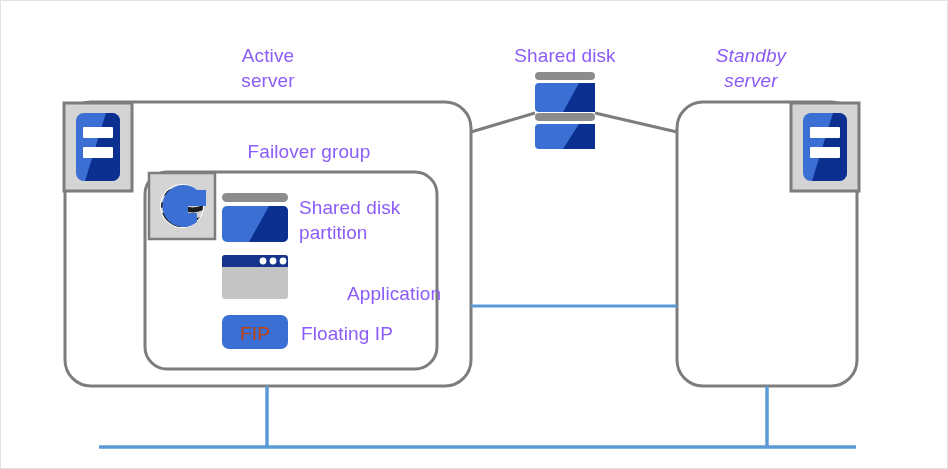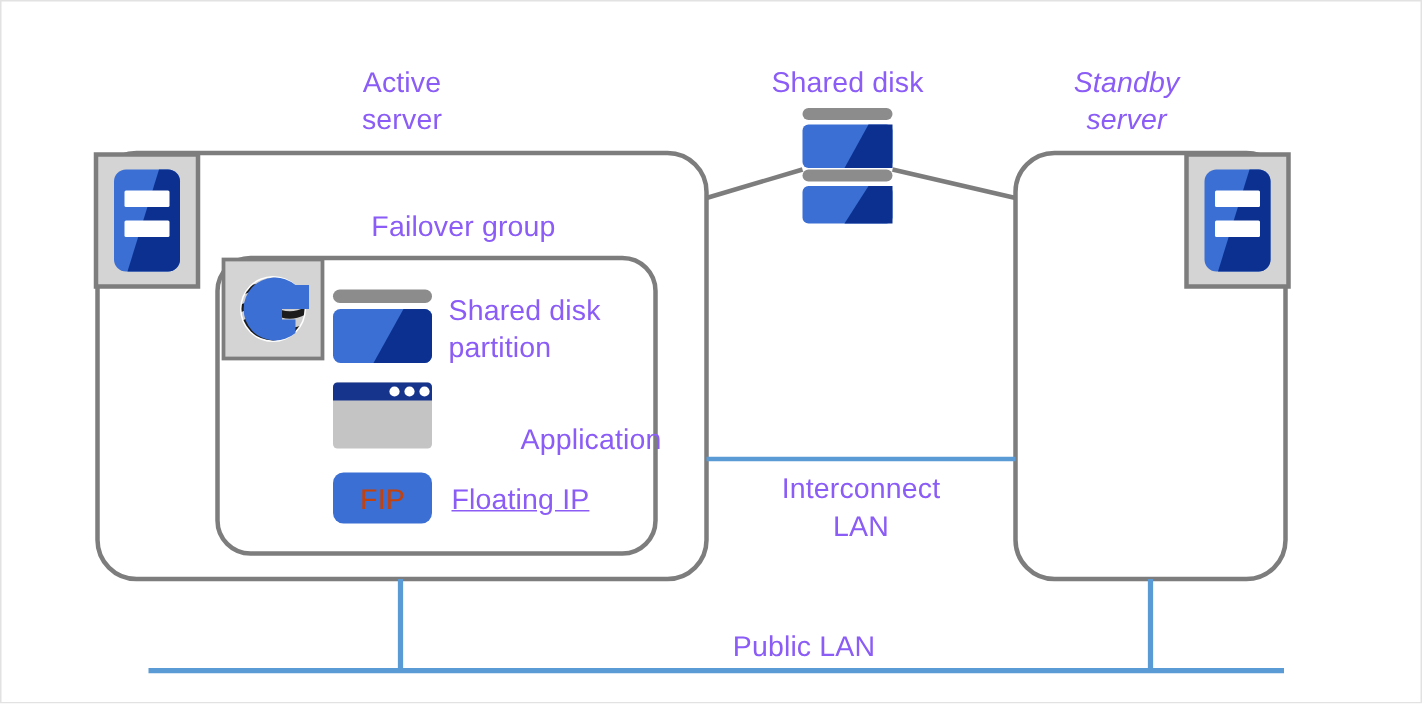--- a/index.html
+++ b/index.html
@@ -133,20 +133,17 @@
   <div class="lbl" style="left:680px; top:42px; width:140px;font-style:italic;">Standby
 server</div>
 
   <div class="lbl" style="left:190px; top:138px; width:236px;">Failover group</div>
 
   <div class="lbl lbl-left" style="left:298px; top:194px; width:136px;">Shared disk
 partition</div>
 
   <div class="lbl lbl-left" style="left:298px; top:280px; width:136px;margin-left:48px;">Application</div>
 
-  <div class="lbl lbl-left" style="left:300px; top:320px; width:136px;text-decoration:underline;">Floating IP</div>
+  <div class="lbl lbl-left" style="left:300px; top:320px; width:136px;">Floating IP</div>
 
-  <div class="lbl" style="left:463px; top:313px; width:220px;">Interconnect
-LAN</div>
 
-  <div class="lbl" style="left:435px; top:418px; width:200px;">Public  LAN</div>
 
 </div>
 
 </body></html>

